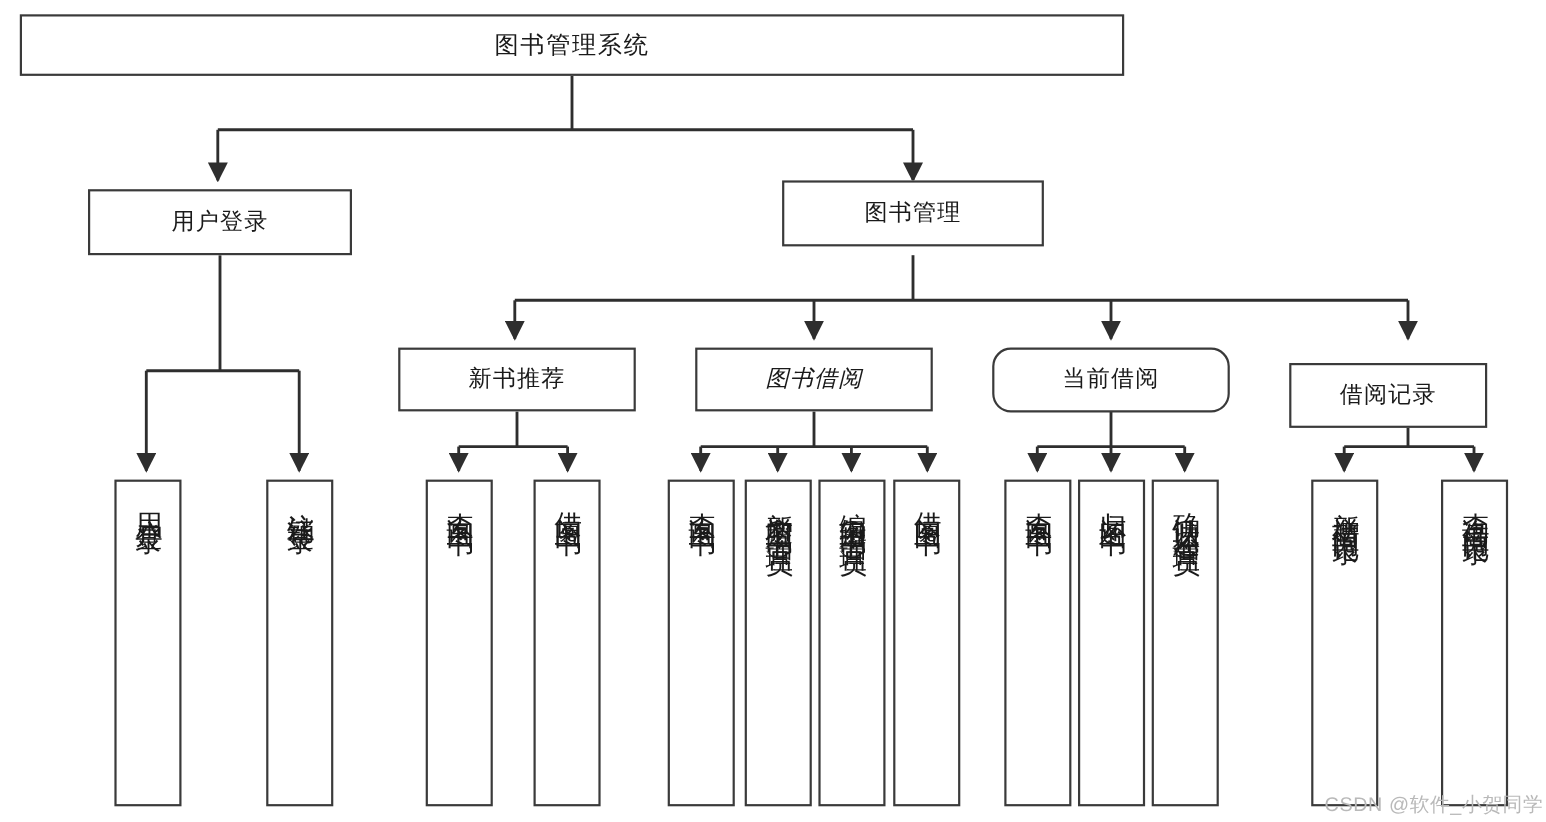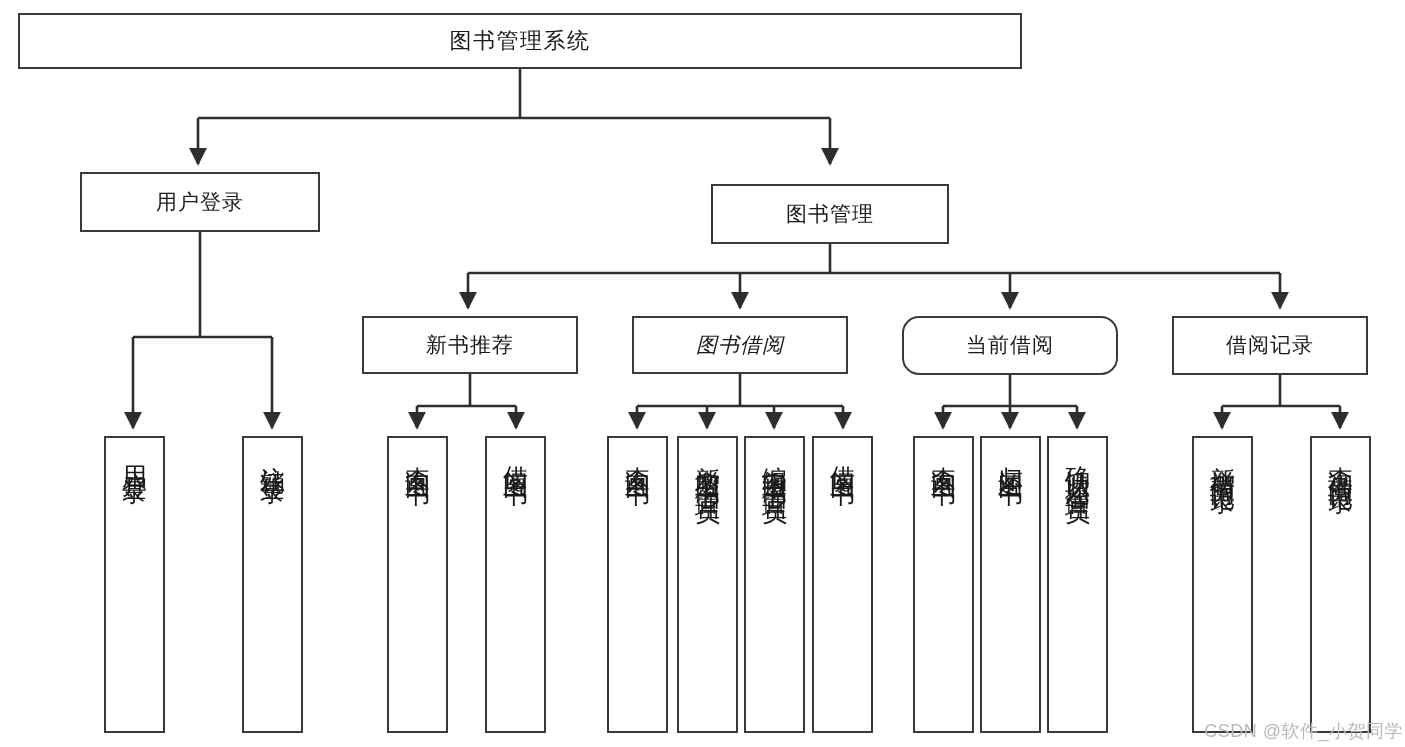--- a/index.html
+++ b/index.html
@@ -133,34 +133,34 @@
     </g>
   </svg>
 
   <div class="node horiz root" style="left:18px; top:13px; width:1004px; height:56px;">
     <span class="node-label">图书管理系统</span>
   </div>
 
   <div class="node horiz" style="left:80px; top:172px; width:240px; height:60px;">
     <span class="node-label">用户登录</span>
   </div>
-  <div class="node horiz" style="left:711px; top:184px; width:238px; height:60px;">
+  <div class="node horiz" style="left:711px; top:164px; width:238px; height:60px;">
     <span class="node-label">图书管理</span>
   </div>
 
   <div class="node horiz" style="left:362px; top:316px; width:216px; height:58px;">
     <span class="node-label">新书推荐</span>
   </div>
   <div class="node horiz" style="left:632px; top:316px; width:216px; height:58px;font-style:italic;">
     <span class="node-label">图书借阅</span>
   </div>
   <div class="node horiz" style="left:902px; top:316px; width:216px; height:59px;border-radius:17px;">
     <span class="node-label">当前借阅</span>
   </div>
-  <div class="node horiz" style="left:1172px; top:316px; width:196px; height:59px;">
+  <div class="node horiz" style="left:1172px; top:330px; width:180px; height:59px;">
     <span class="node-label">借阅记录</span>
   </div>
 
   <div class="node vert" style="left:104px; top:436px; width:61px; height:297px;">
     <span class="node-label">用户登录</span>
   </div>
   <div class="node vert" style="left:242px; top:436px; width:61px; height:297px;">
     <span class="node-label">注销登录</span>
   </div>
 

